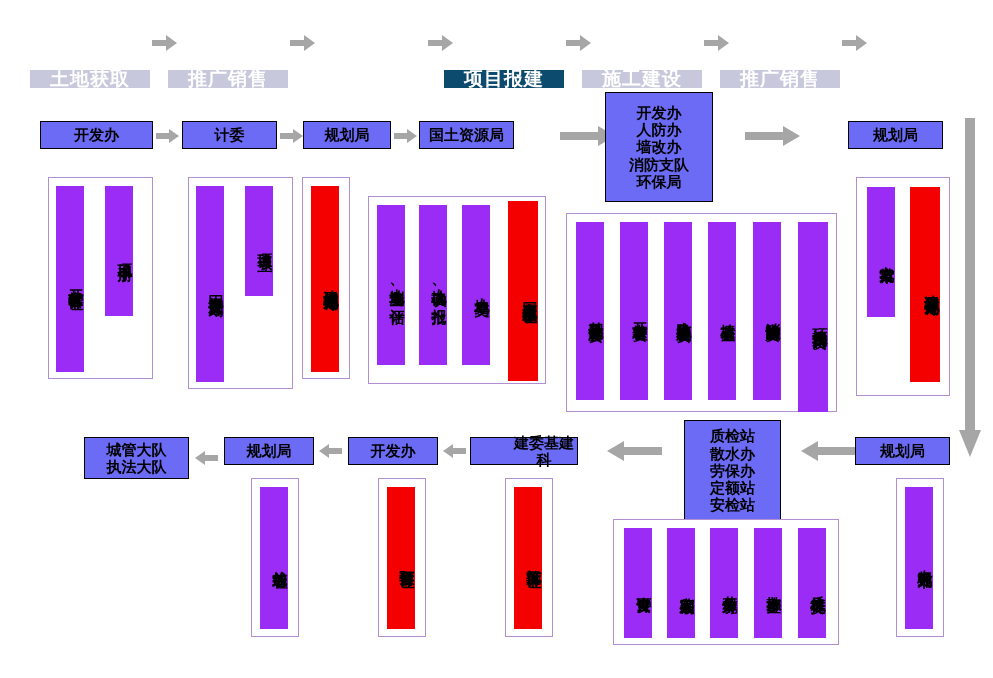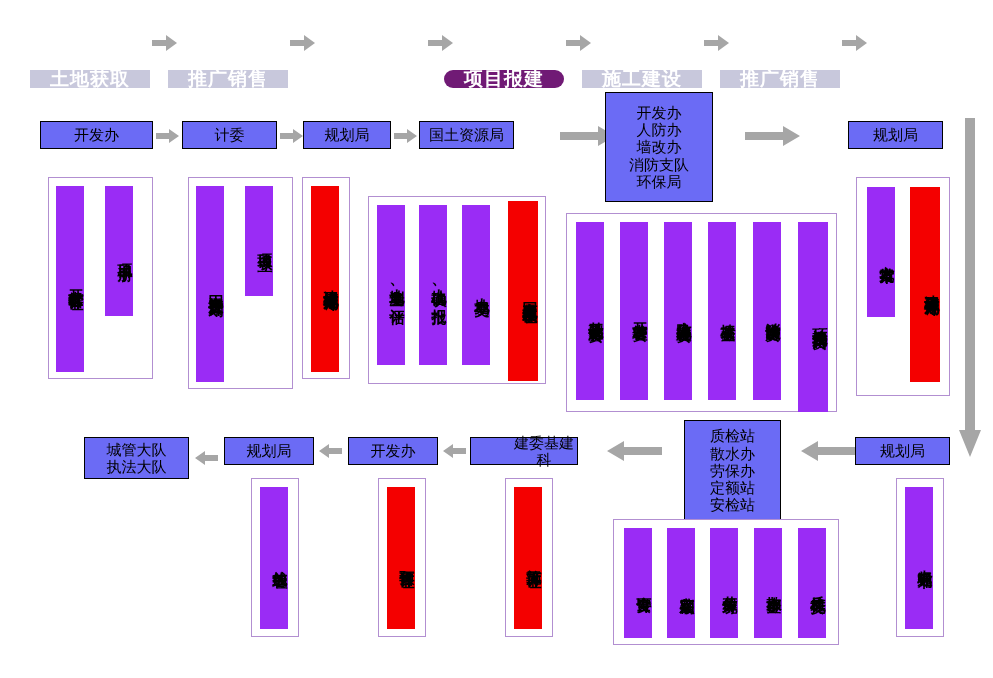--- a/index.html
+++ b/index.html
@@ -28,38 +28,37 @@
     font-weight: bold;
     font-size: 19px;
     letter-spacing: 1px;
     display: flex;
     align-items: center;
     justify-content: center;
     white-space: nowrap;
     margin-top: 44px;
   }
   .phase.active {
-    background: #701a75;
+    background: #0c4a6e;
     color: #ffffff;
-    border-radius: 13px;
   }
   .phase-arrow {
     position: absolute;
     top: 34px;
     width: 26px;
     height: 18px;
   }
 
   
   .dept {
     position: absolute;
     background: #6b6bf5;
     border: 1px solid #000000;
     color: #000000;
-    font-weight: normal;
+    font-weight: bold;
     font-size: 15px;
     display: flex;
     align-items: center;
     justify-content: center;
     text-align: center;
     line-height: 1.15;
     box-sizing: border-box;
     white-space: pre-line;
   }
 

